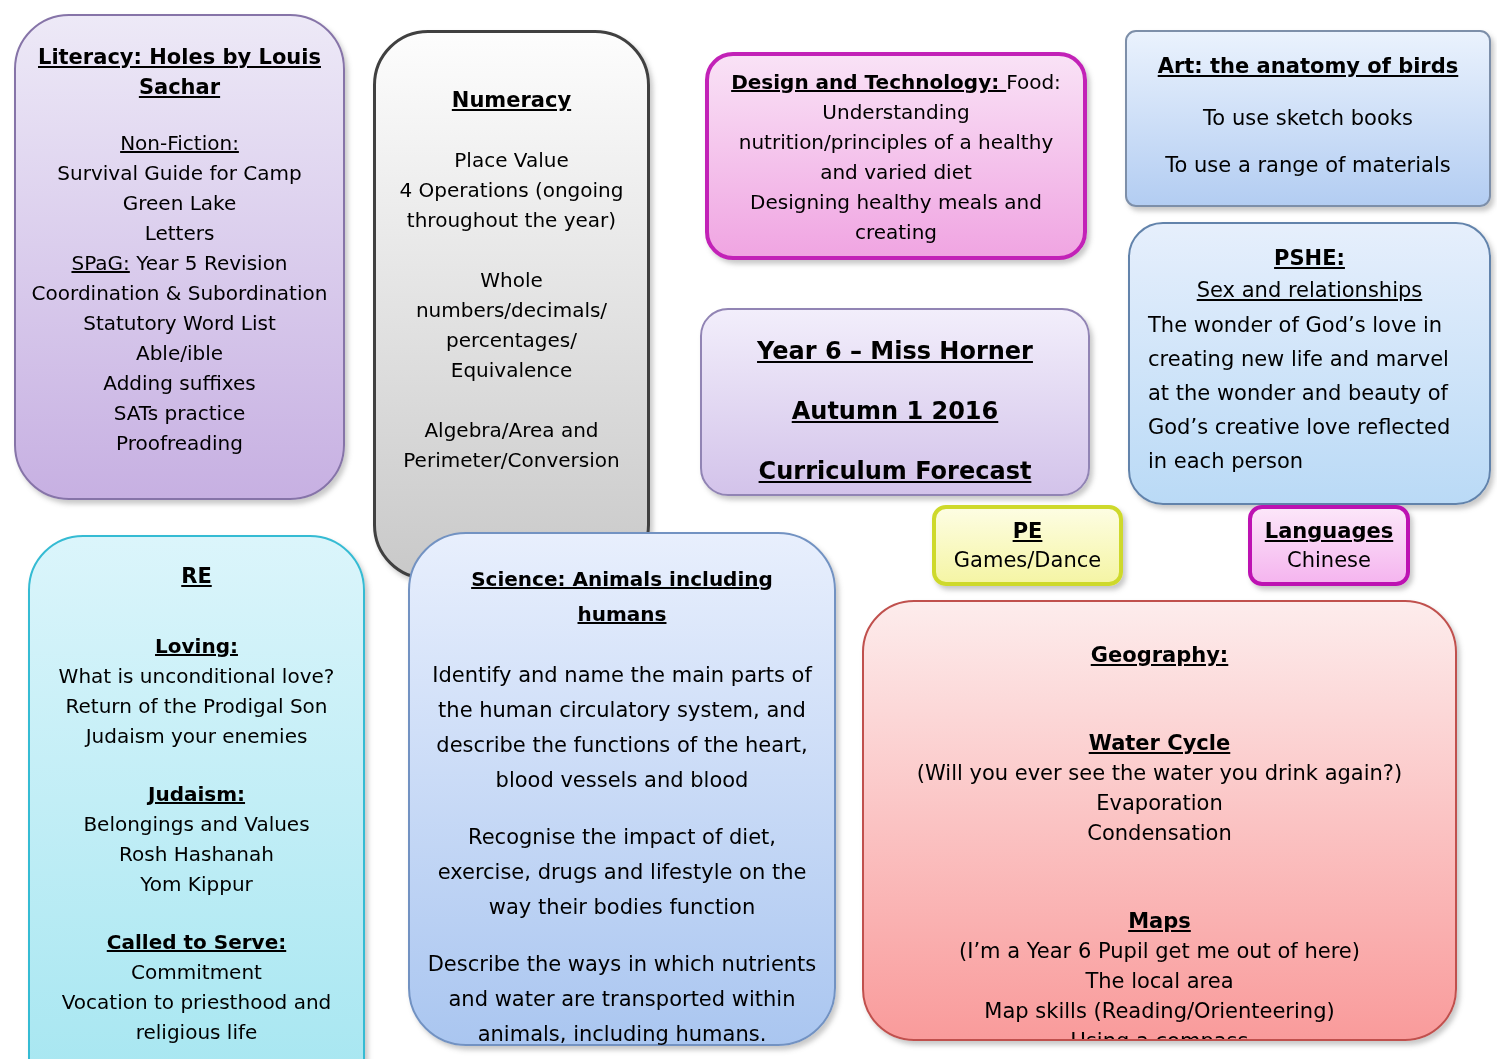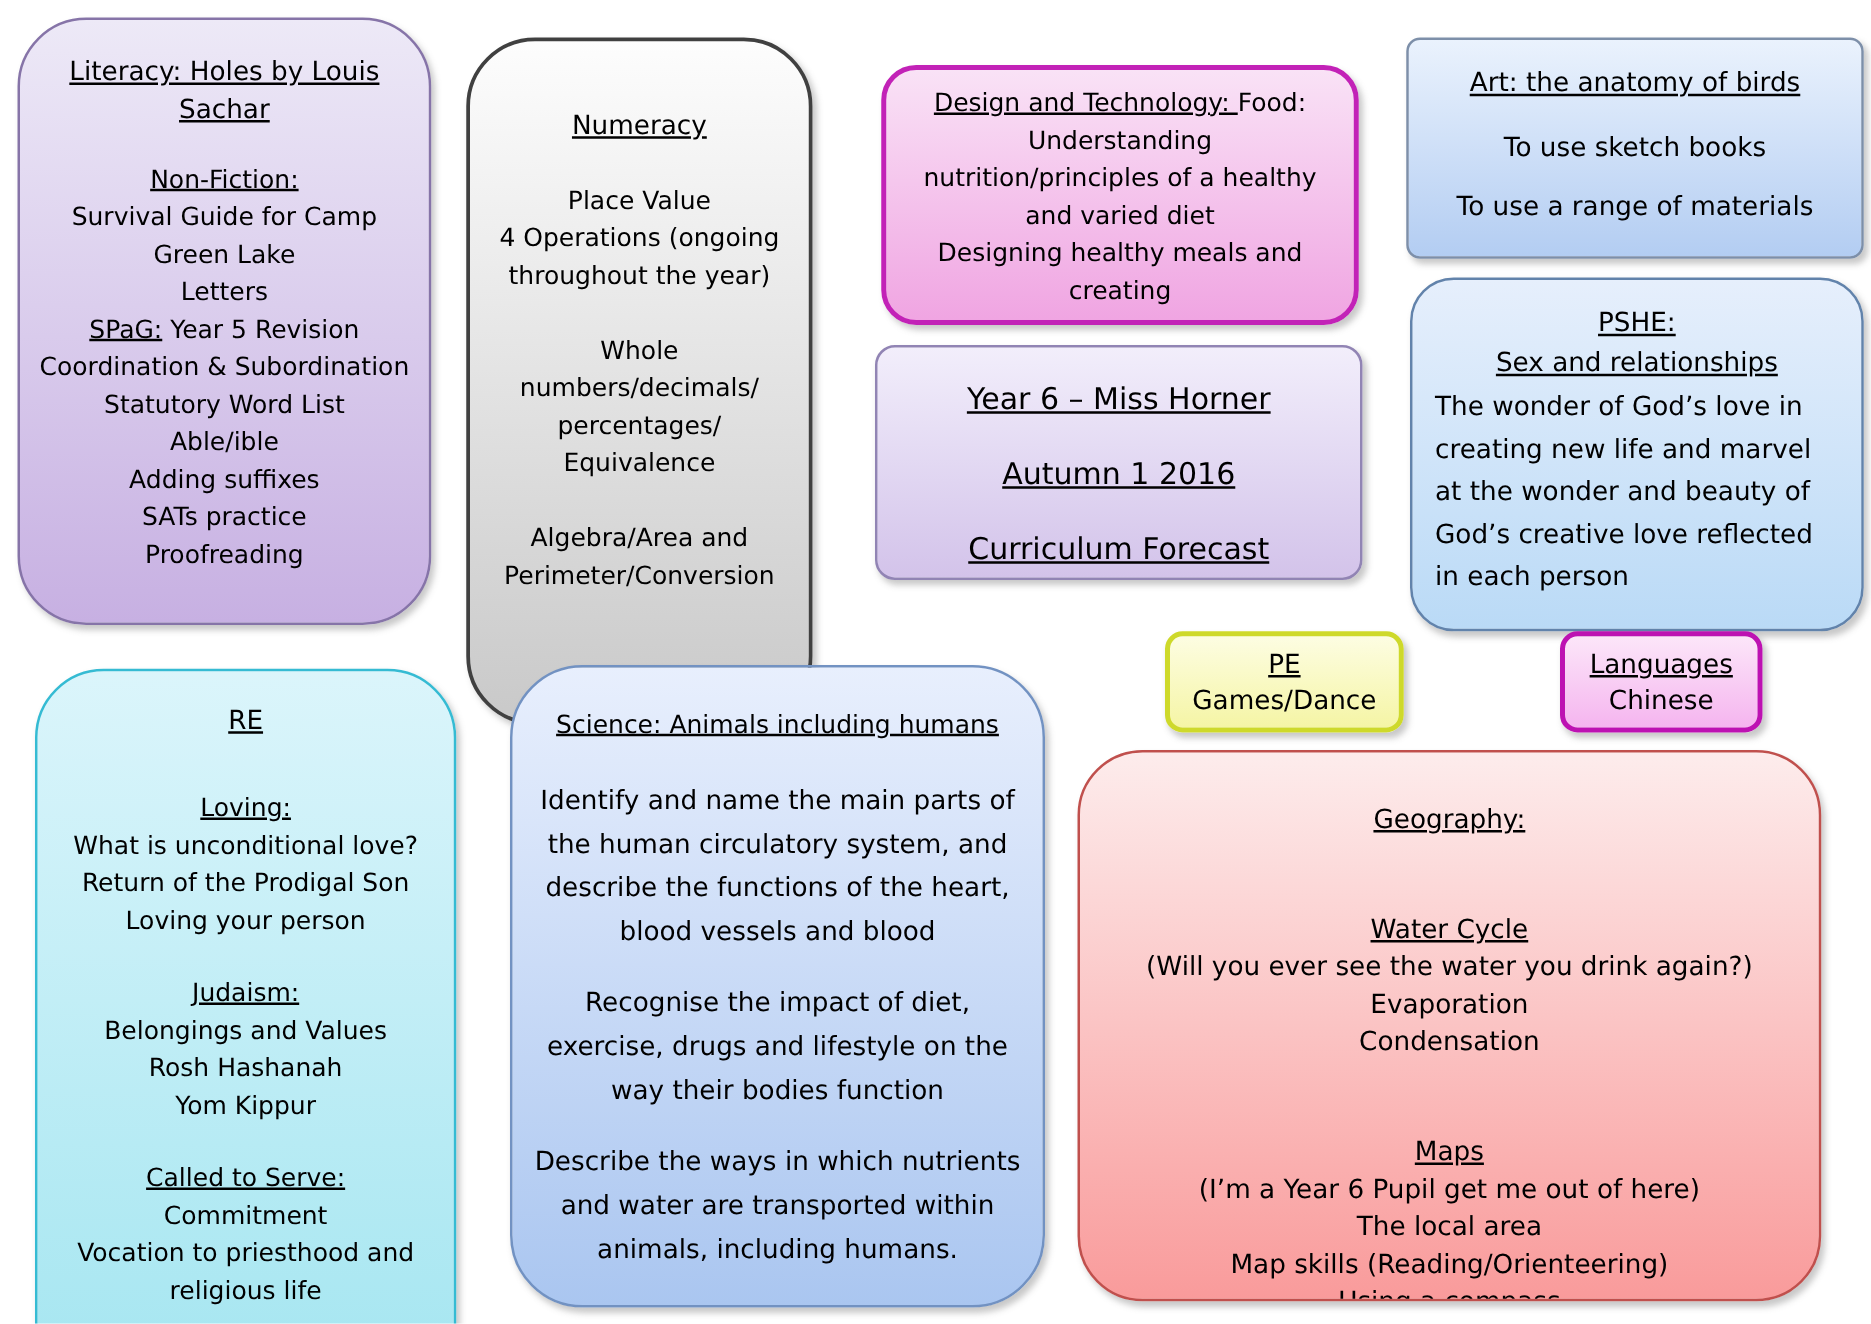--- a/index.html
+++ b/index.html
@@ -4,21 +4,21 @@
 <style>
   html,body{margin:0;padding:0;background:#ffffff;}
   .canvas{
     position:relative;width:1497px;height:1059px;overflow:hidden;background:#ffffff;
     font-family:"DejaVu Sans", sans-serif;color:#000;
   }
   .box{
     position:absolute;box-sizing:border-box;text-align:center;
     box-shadow:3px 4px 5px rgba(110,110,110,0.38);
   }
-  .bu{font-weight:normal;text-decoration:underline;}
+  .bu{font-weight:bold;text-decoration:underline;}
   .u{text-decoration:underline;}
 
   #box-literacy{
     left:14px;top:14px;width:331px;height:486px;border-radius:55px;
     border:2px solid #8674a8;background:linear-gradient(#ede9f7,#c7b0e2);
     padding:26px 14px;font-size:20px;line-height:30px;
   }
   #box-literacy .title{font-size:21px;margin-bottom:26px;}
 
   #box-numeracy{
@@ -37,21 +37,21 @@
 
   #box-art{
     left:1125px;top:30px;width:366px;height:177px;border-radius:11px;
     border:2px solid #7d8fa9;background:linear-gradient(#eaf2fd,#b3cdf2);
     padding:20px 14px;font-size:21px;line-height:28px;
   }
   #box-art .title{margin-bottom:24px;}
   #box-art .item{margin-bottom:19px;}
 
   #box-center{
-    left:700px;top:276px;width:390px;height:188px;border-radius:16px;
+    left:700px;top:308px;width:390px;height:188px;border-radius:28px;
     border:2px solid #9184b4;background:linear-gradient(#f2eefb,#d3c3ea);
     padding:24px 10px;font-size:24px;line-height:34px;
   }
   #box-center .line{margin-bottom:26px;}
 
   #box-pshe{
     left:1128px;top:222px;width:363px;height:283px;border-radius:35px;
     border:2px solid #6283ab;background:linear-gradient(#e6effc,#badaf6);
     padding:18px 18px;font-size:21px;line-height:32px;
   }
@@ -144,21 +144,21 @@
     <div class="u">Sex and relationships</div>
     <div class="body">The wonder of God’s love in creating new life and marvel at the wonder and beauty of God’s creative love reflected in each person</div>
   </div>
 
   <div class="box" id="box-re">
     <div class="title bu">RE</div>
     <div class="sec">
       <div class="bu">Loving:</div>
       <div>What is unconditional love?</div>
       <div>Return of the Prodigal Son</div>
-      <div>Loving your person</div>
+      <div>Judaism your enemies</div>
     </div>
     <div class="sec">
       <div class="bu">Judaism:</div>
       <div>Belongings and Values</div>
       <div>Rosh Hashanah</div>
       <div>Yom Kippur</div>
     </div>
     <div class="sec">
       <div class="bu">Called to Serve:</div>
       <div>Commitment</div>

